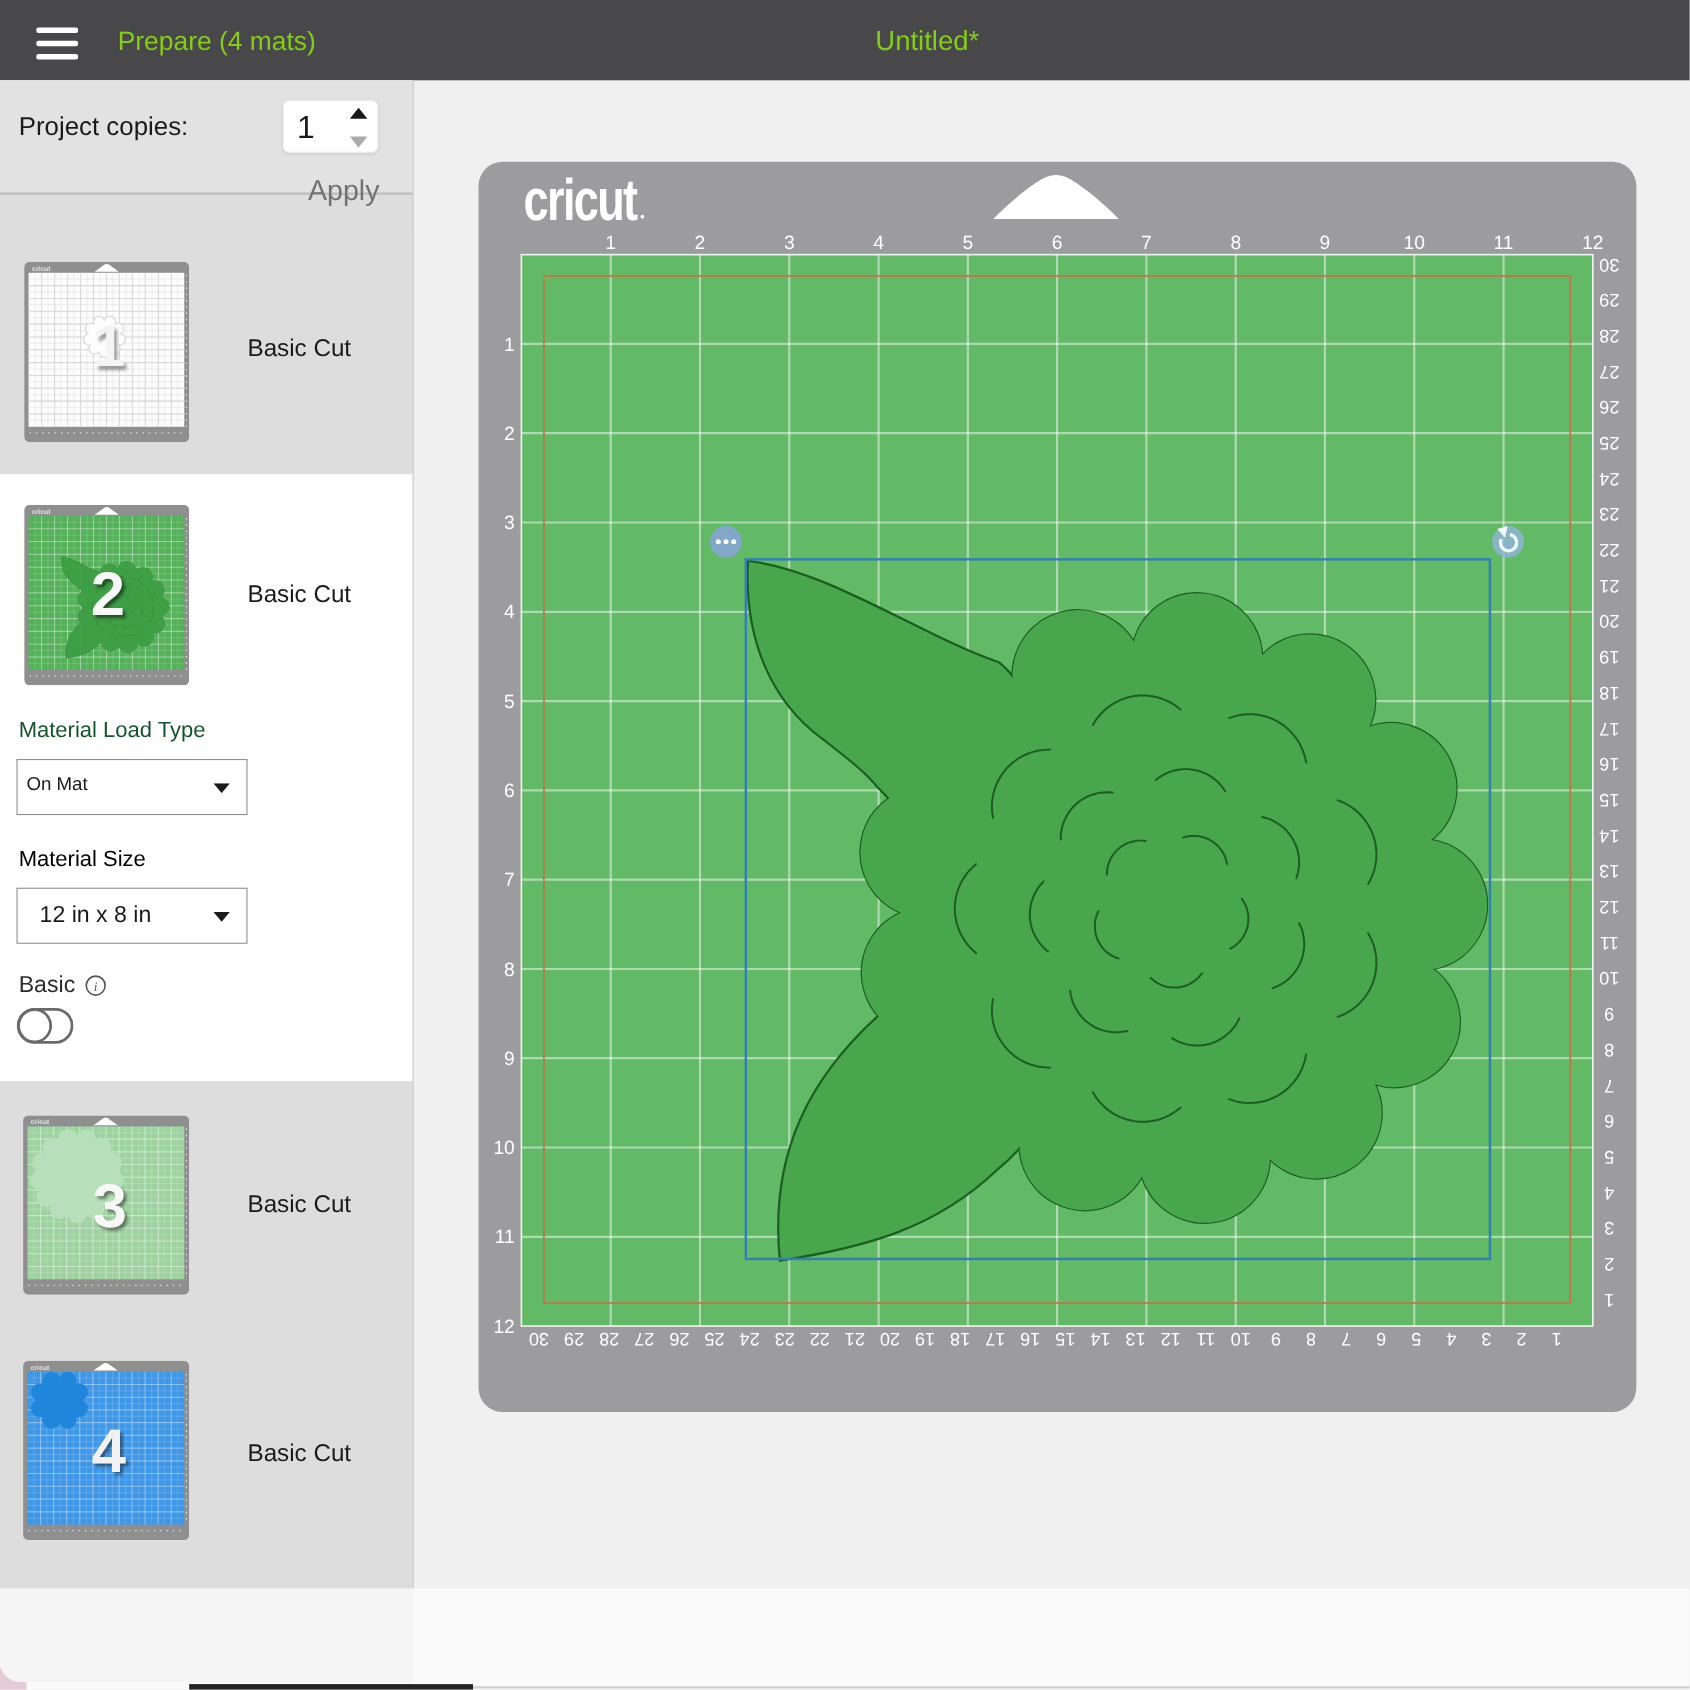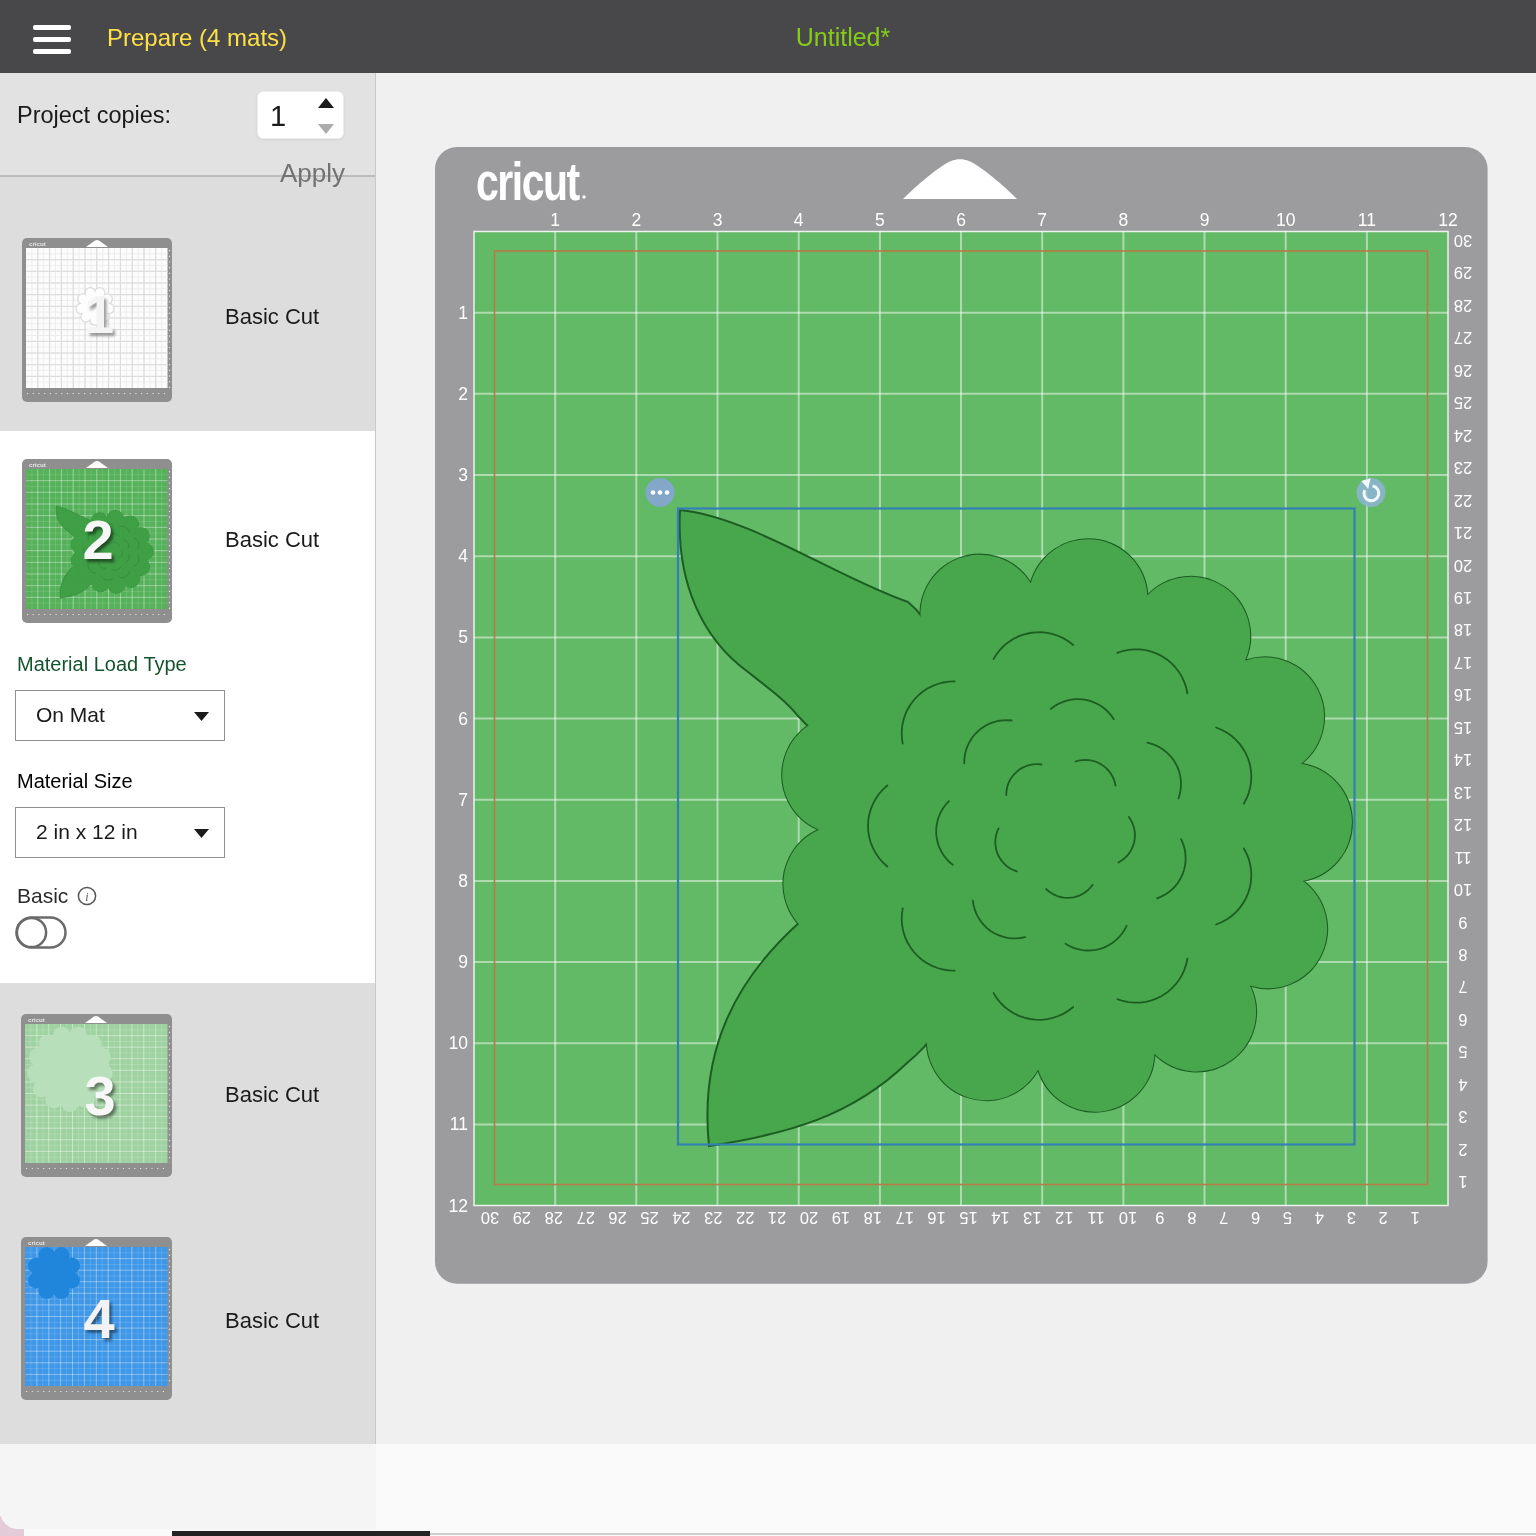--- a/index.html
+++ b/index.html
@@ -183,21 +183,21 @@
 </svg>
 
 <div class="abs" style="left:0;top:1444px;width:1536px;height:92px;background:#fafafa"></div>
 <div class="abs" style="left:430px;top:1533px;width:1106px;height:2px;background:#cecece"></div>
 <div class="abs" style="left:172px;top:1531px;width:258px;height:5px;background:#242424"></div>
 
 <div class="abs" style="left:0;top:0;width:1536px;height:73px;background:#48484b">
   <div class="abs" style="left:33px;top:25px;width:38px;height:4.5px;background:#fff;border-radius:2px"></div>
   <div class="abs" style="left:33px;top:37px;width:38px;height:4.5px;background:#fff;border-radius:2px"></div>
   <div class="abs" style="left:33px;top:49px;width:38px;height:4.5px;background:#fff;border-radius:2px"></div>
-  <div class="abs" style="left:107px;top:24px;font-size:24px;color:#fde047">Prepare (4 mats)</div>
+  <div class="abs" style="left:107px;top:24px;font-size:24px;color:#84cc16">Prepare (4 mats)</div>
   <div class="abs" style="left:843px;top:23px;font-size:25px;color:#84cc16;transform:translateX(-50%)">Untitled*</div>
 </div>
 
 <div class="abs" style="left:0;top:73px;width:376px;height:1371px;background:#dcdddc;border-right:1px solid #c9c9c9">
 
   <div class="abs" style="left:0;top:0;width:375px;height:104px;background:#e2e2e2;border-bottom:2px solid #bdbdbd">
     <div class="abs" style="left:17px;top:29px;font-size:23.5px;color:#1a1a1a">Project copies:</div>
     <div class="abs" style="left:257px;top:18px;width:87px;height:48px;background:#fff;border:1px solid #ececec;border-radius:6px;box-shadow:0 1px 3px rgba(0,0,0,0.07)">
       <div class="abs" style="left:12px;top:8px;font-size:29px;color:#1a1a1a">1</div>
       <svg class="abs" style="left:59px;top:5px" width="18" height="38" viewBox="0 0 18 38">
@@ -380,28 +380,28 @@
       </g>
       <g transform="translate(90,93) scale(0.145) translate(-1066,-826)" color="#3d9e44" opacity="0.95">
           <use href="#gflower"></use>
         </g>
       <text x="76" y="100" text-anchor="middle" font-size="56" font-weight="bold" fill="#f7f7f7" style="text-shadow:2.5px 3px 3px rgba(0,0,0,0.5)">2</text>
     </svg>
     <div class="abs" style="left:225px;top:96px;font-size:22px;color:#1a1a1a">Basic Cut</div>
 
     <div class="abs" style="left:17px;top:222px;font-size:20px;color:#14532d">Material Load Type</div>
     <div class="abs" style="left:15px;top:259px;width:210px;height:51px;background:#fff;border:1.4px solid #8f8f8f">
-      <div class="abs" style="left:20px;top:12px;font-size:21px;color:#1a1a1a">On Mat</div>
+      <div class="abs" style="left:8px;top:12px;font-size:17px;color:#1a1a1a">On Mat</div>
       <svg class="abs" style="left:178px;top:21px" width="15" height="9">
           <path d="M 0 0 L 15 0 L 7.5 9 Z" fill="#1a1a1a"></path>
         </svg>
     </div>
     <div class="abs" style="left:17px;top:339px;font-size:20px;color:#000000">Material Size</div>
     <div class="abs" style="left:15px;top:376px;width:210px;height:51px;background:#fff;border:1.4px solid #8f8f8f">
-      <div class="abs" style="left:20px;top:12px;font-size:21px;color:#1a1a1a">2 in x 12 in</div>
+      <div class="abs" style="left:20px;top:12px;font-size:21px;color:#1a1a1a">12 in x 8 in</div>
       <svg class="abs" style="left:178px;top:21px" width="15" height="9">
           <path d="M 0 0 L 15 0 L 7.5 9 Z" fill="#1a1a1a"></path>
         </svg>
     </div>
     <div class="abs" style="left:17px;top:453px;font-size:21px;color:#2b2b2b">Basic</div>
     <svg class="abs" style="left:77px;top:455px" width="20" height="20" viewBox="0 0 20 20">
       <circle cx="10" cy="10" r="8.6" fill="none" stroke="#555" stroke-width="1.5"></circle>
       <text x="10" y="14.5" text-anchor="middle" font-size="12" font-style="italic" font-family="Liberation Serif" fill="#555">i</text>
     </svg>
     <svg class="abs" style="left:15px;top:485px" width="52" height="33" viewBox="0 0 52 33">

